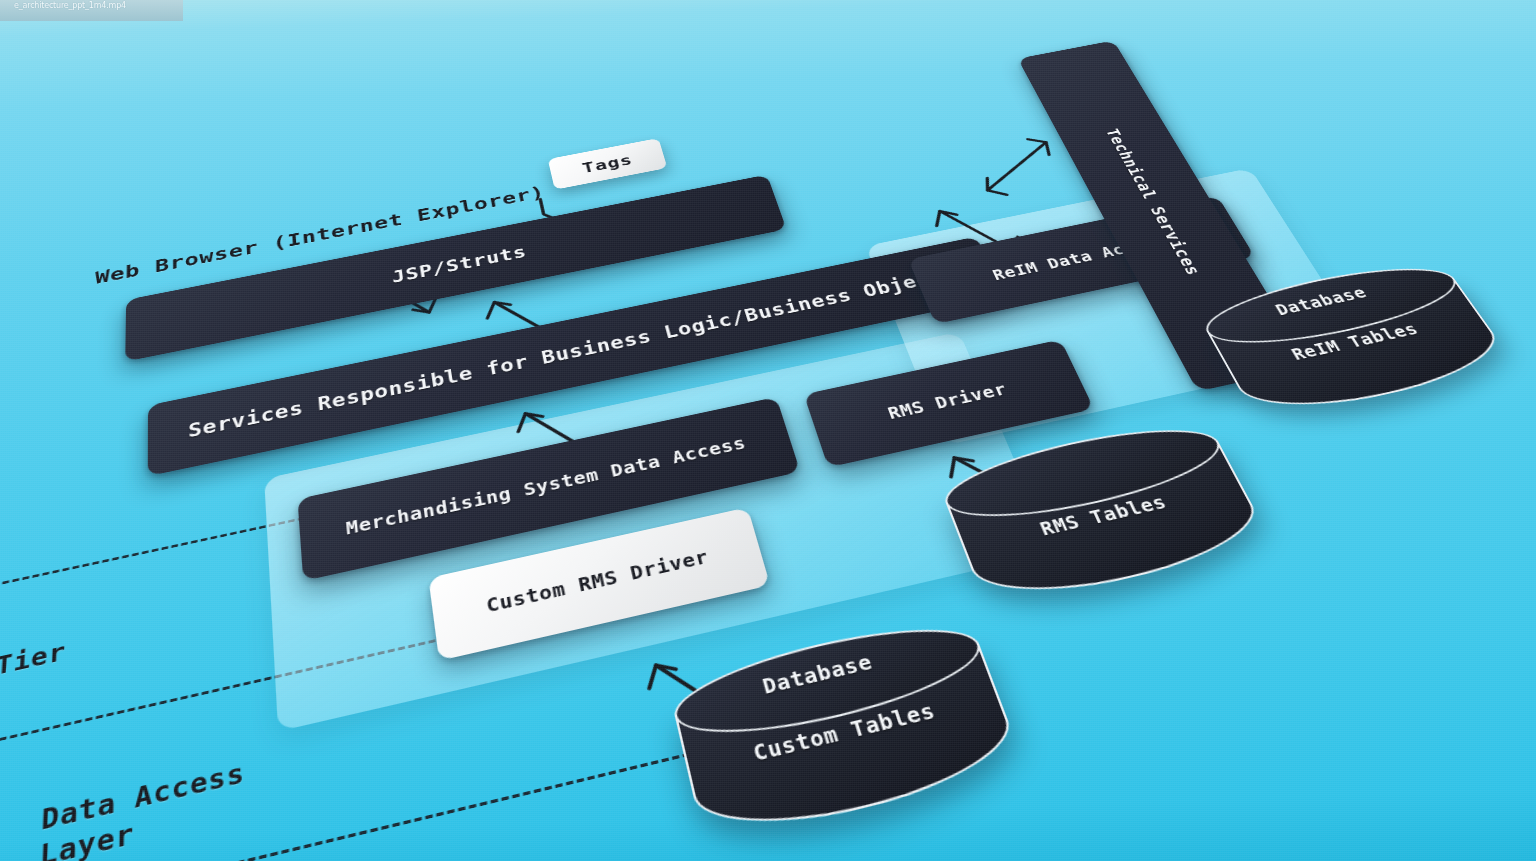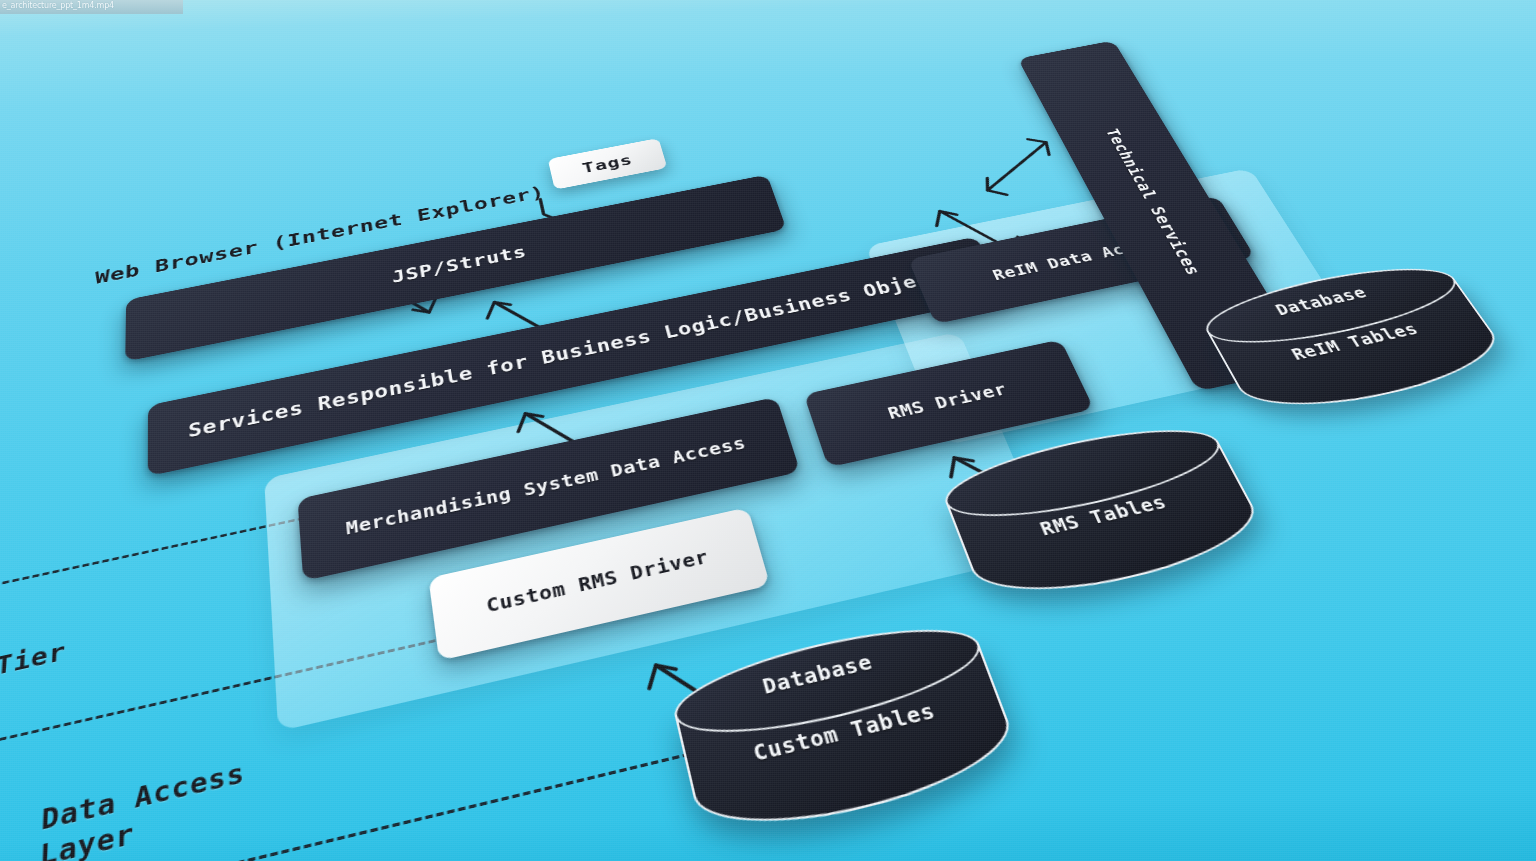--- a/index.html
+++ b/index.html
@@ -34,24 +34,25 @@
     background-image:
       repeating-linear-gradient(0deg, rgba(255,255,255,.6) 0 1px, rgba(0,0,0,0) 1px 2px),
       repeating-linear-gradient(90deg, rgba(255,255,255,.4) 0 1px, rgba(0,0,0,0) 1px 2px);
     z-index: 60;
   }
 
   
   #titlebar {
     position: absolute;
     left: 0; top: 0;
-    width: 183px; height: 14px;
+    width: 183px; height: 21px;
     background: linear-gradient(180deg,#b9d6de 0%, #9ec5d1 100%);
     z-index: 70;
     overflow: hidden;
+    padding-left: 12px;
   }
   #titlebar .tb-text {
     display: block;
     font-family: "DejaVu Sans", sans-serif;
     font-size: 8px;
     line-height: 11px;
     color: #f4fbfd;
     letter-spacing: -0.2px;
     white-space: nowrap;
     padding-left: 2px;

